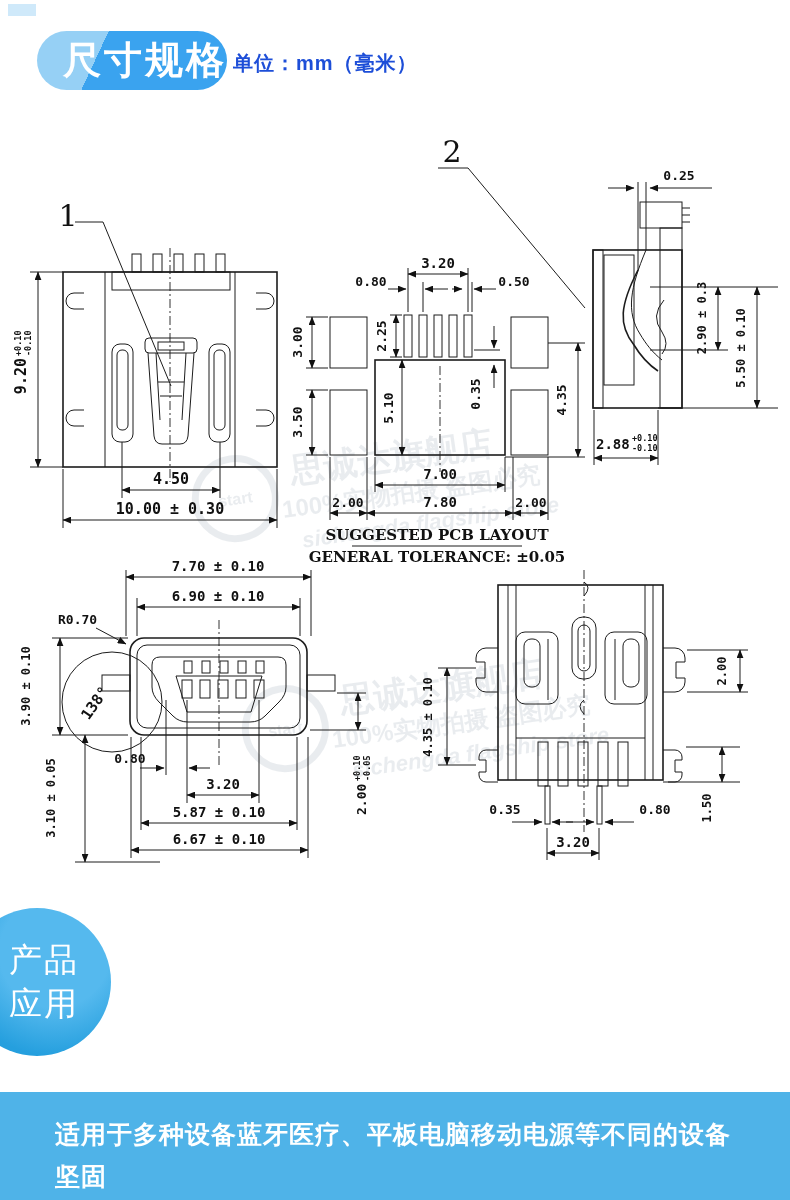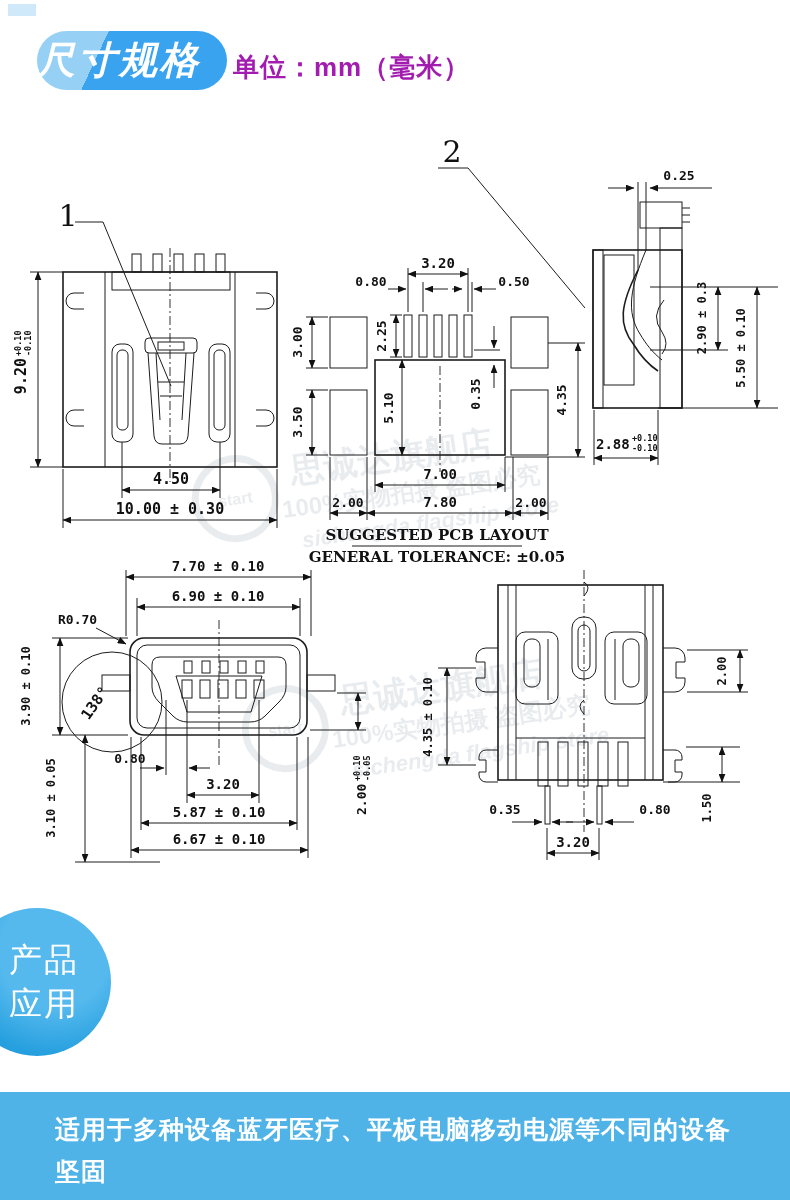--- a/index.html
+++ b/index.html
@@ -5,25 +5,25 @@
   html,body{margin:0;padding:0;}
   body{
     width:790px;height:1200px;position:relative;background:#ffffff;
     font-family:"Liberation Sans","DejaVu Sans",sans-serif;overflow:hidden;
   }
   
   .corner-mark{position:absolute;left:8px;top:4px;width:28px;height:12px;background:#cfe9fa;}
   .badge-pill{
     position:absolute;left:37px;top:31px;width:190px;height:59px;border-radius:30px;
     background:linear-gradient(115deg,#96d0f5 0 33%,#3aa3ef 33%);
-    display:flex;align-items:center;justify-content:flex-start;font-style:italic;
+    display:flex;align-items:center;justify-content:flex-end;
   }
   .badge-pill span{color:#fff;font-size:38px;font-weight:bold;letter-spacing:3px;}
   .unit-label{
-    position:absolute;left:233px;top:50px;color:#a21caf;font-size:26px;font-weight:bold;letter-spacing:1px;
+    position:absolute;left:233px;top:50px;color:#1d4ed8;font-size:20px;font-weight:bold;letter-spacing:1px;
   }
   
   #drawing{position:absolute;left:0;top:120px;}
   .ln{stroke:#1c1c1c;stroke-width:1;fill:none;}
   .lnT{stroke:#1c1c1c;stroke-width:1.6;fill:none;}
   .dash{stroke:#1c1c1c;stroke-width:0.9;fill:none;stroke-dasharray:9 3 2 3;}
   .dim{font-family:"DejaVu Sans Mono","Liberation Mono",monospace;font-weight:bold;fill:#111;}
   .d15{font-size:15px;} .d14{font-size:14px;} .d13{font-size:13px;} .d12{font-size:12px;} .d8{font-size:8.5px;}
   .serifT{font-family:"DejaVu Serif","Liberation Serif",serif;font-weight:bold;fill:#111;}
   .callout{font-family:"DejaVu Serif","Liberation Serif",serif;font-size:30px;fill:#111;}
@@ -33,21 +33,21 @@
   .circle-badge{
     position:absolute;left:-37px;top:908px;width:148px;height:148px;border-radius:50%;
     background:radial-gradient(circle at 62% 30%,#55b9ee 0 40%,#259fde 75%);
     display:flex;flex-direction:column;align-items:center;justify-content:center;
     padding-left:14px;box-sizing:border-box;
   }
   .circle-badge div{color:#fff;font-size:33px;font-weight:normal;line-height:44px;letter-spacing:2px;}
   
   .footer-bar{
     position:absolute;left:0;top:1092px;width:790px;height:108px;background:#4fb3e8;
-    box-sizing:border-box;padding:16px 50px 0 55px;
+    box-sizing:border-box;padding:24px 50px 0 55px;font-family:Liberation Mono, monospace;
   }
   .footer-bar div{color:#fff;font-size:25px;font-weight:bold;line-height:42px;letter-spacing:1px;}
 </style>
 </head>
 <body>
 
 <div class="corner-mark"></div>
 
 <div class="badge-pill">
   <span>尺寸规格</span>

